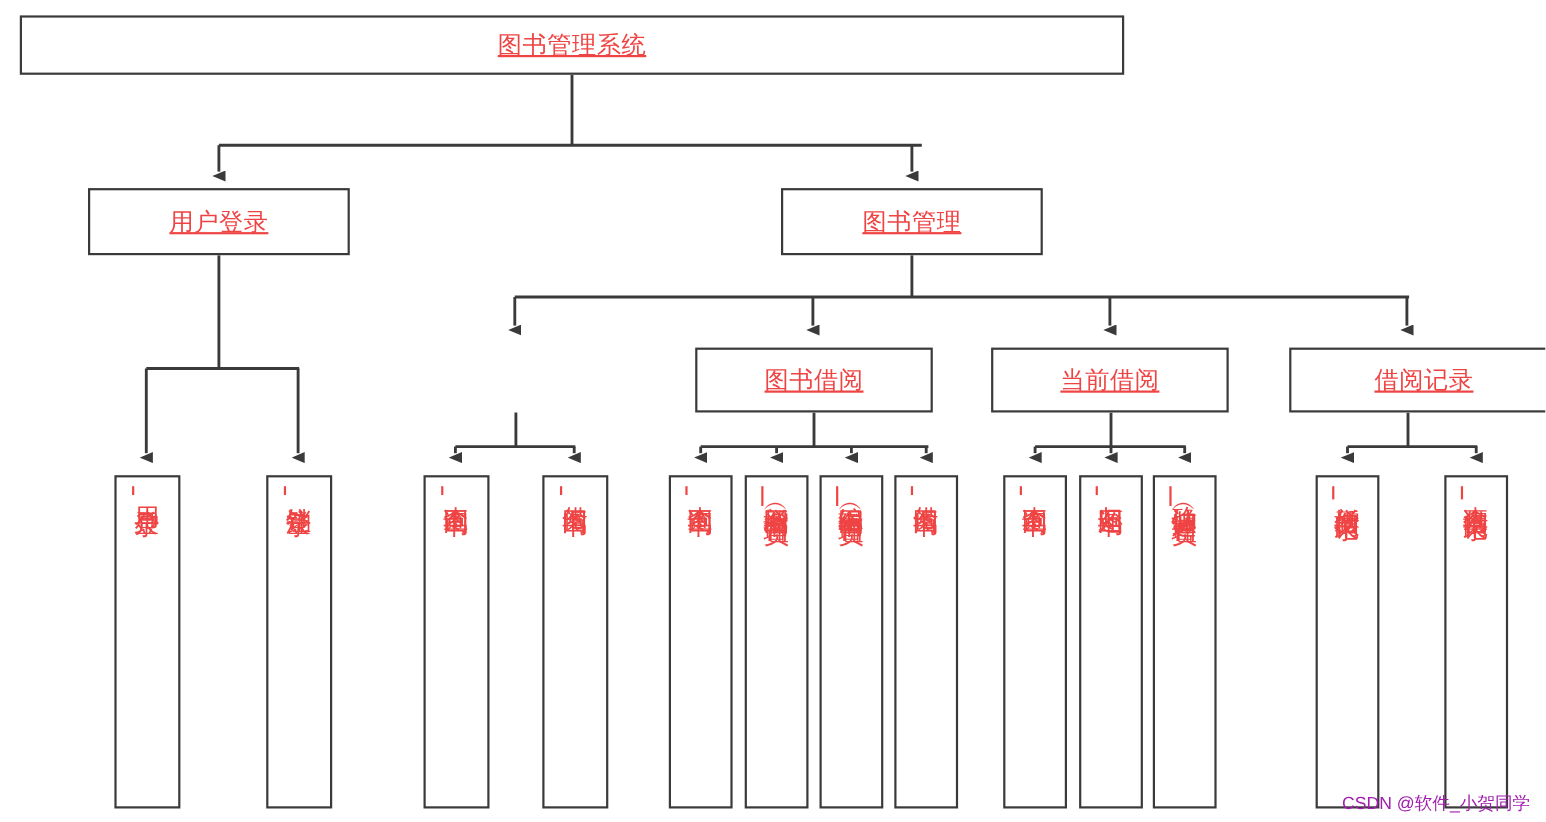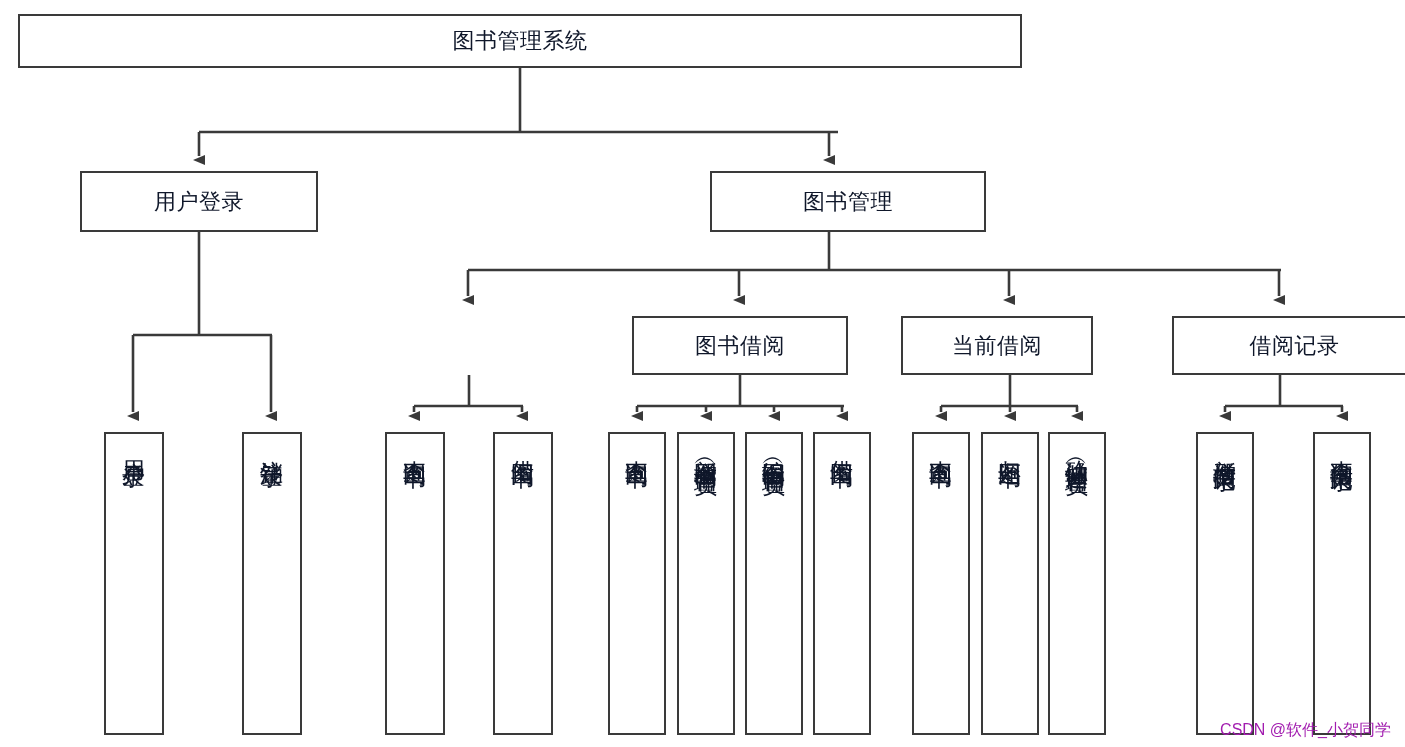--- a/index.html
+++ b/index.html
@@ -27,22 +27,23 @@
     pointer-events: none;
   }
   .node {
     position: absolute;
     box-sizing: border-box;
     background: #ffffff;
     border: 2px solid #3a3a3a;
     display: flex;
     align-items: center;
     justify-content: center;
-    color: #0f172a;
+    color: #ef4444;
     z-index: 2;
+    text-decoration: underline;
   }
   .node .label {
     display: block;
     text-align: center;
     line-height: 1.18;
     letter-spacing: 0.5px;
   }
   
   .node.horiz .label {
     font-size: 22px;
@@ -129,30 +130,30 @@
   </svg>
 
   <div class="node horiz" style="left:18px; top:14px; width:1004px; height:54px;">
     <span class="label">图书管理系统</span>
   </div>
 
   <div class="node horiz" style="left:80px; top:171px; width:238px; height:61px;">
     <span class="label">用户登录</span>
   </div>
 
-  <div class="node horiz" style="left:710px; top:171px; width:276px; height:61px;">
+  <div class="node horiz" style="left:710px; top:171px; width:238px; height:61px;">
     <span class="label">图书管理</span>
   </div>
 
 
   <div class="node horiz" style="left:632px; top:316px; width:216px; height:59px;">
     <span class="label">图书借阅</span>
   </div>
 
-  <div class="node horiz" style="left:901px; top:316px; width:192px; height:59px;">
+  <div class="node horiz" style="left:901px; top:316px; width:216px; height:59px;">
     <span class="label">当前借阅</span>
   </div>
 
   <div class="node horiz" style="left:1172px; top:316px; width:245px; height:59px;">
     <span class="label">借阅记录</span>
   </div>
 
   <div class="node vert" style="left:104px; top:432px; width:60px; height:303px;">
     <span class="label">用户登录</span>
   </div>

